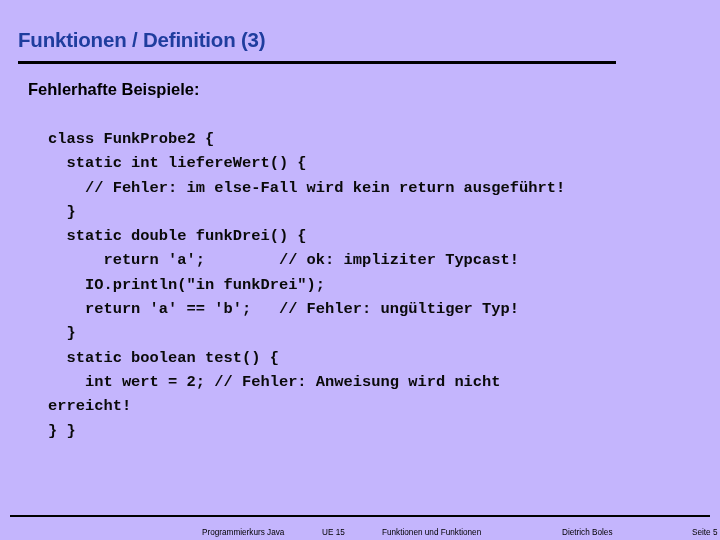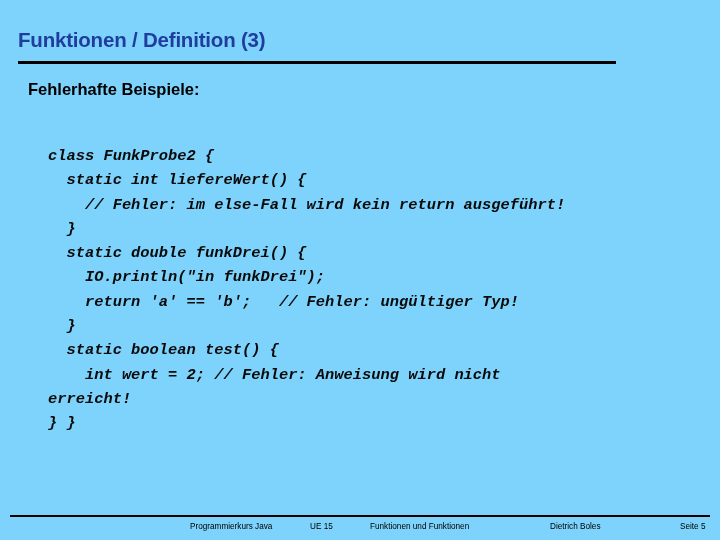--- a/index.html
+++ b/index.html
@@ -12,21 +12,21 @@
     height: 540px;
     overflow: hidden;
     font-family: "Liberation Sans", sans-serif;
     position: relative;
   }
   .slide {
     position: absolute;
     inset: 0;
     width: 720px;
     height: 540px;
-    background: #7dd3fc;
+    background: #c4b5fd;
   }
 
   
   .slide-title {
     position: absolute;
     left: 18px;
     top: 28px;
     font-family: "Liberation Sans", sans-serif;
     font-size: 20.5px;
     font-weight: bold;
@@ -61,23 +61,22 @@
     font-size: 16.5px;
     font-weight: bold;
     color: #000000;
     white-space: nowrap;
   }
 
   
   .code-block {
     position: absolute;
     left: 48px;
-    top: 144px;
+    top: 127px;
     width: 660px;
-    font-style: italic;
   }
   .code-line {
     font-family: "Liberation Mono", "DejaVu Sans Mono", monospace;
     font-size: 15.4px;
     font-weight: bold;
     color: #000000;
     line-height: 24.3px;
     height: 24.3px;
     white-space: pre;
     color: #0a0a0a;
@@ -94,25 +93,26 @@
   }
   .footer {
     position: absolute;
     left: 10px;
     top: 518px;
     width: 700px;
     height: 18px;
   }
   .footer-item {
     position: absolute;
-    top: 4px;
+    top: 10px;
     font-family: "Liberation Sans", sans-serif;
     font-size: 8.2px;
     color: #000000;
     white-space: nowrap;
+    margin-left: 12px;
   }
   .f-course   { left: 180px; }
   .f-unit     { left: 300px; }
   .f-topic    { left: 360px; }
   .f-author   { left: 540px; }
   .f-page     { left: 670px; }
 </style>
 </head>
 <body>
 
@@ -123,20 +123,21 @@
 
 
   <div class="subtitle">Fehlerhafte Beispiele:</div>
 
   <div class="code-block">
     <div class="code-line">class FunkProbe2 {</div>
     <div class="code-line">  static int liefereWert() {</div>
     <div class="code-line">    // Fehler: im else-Fall wird kein return ausgeführt!</div>
     <div class="code-line">  }</div>
     <div class="code-line">  static double funkDrei() {</div>
+    <div class="code-line">      return 'a';        // ok: impliziter Typcast!</div>
     <div class="code-line">    IO.println("in funkDrei");</div>
     <div class="code-line">    return 'a' == 'b';   // Fehler: ungültiger Typ!</div>
     <div class="code-line">  }</div>
     <div class="code-line">  static boolean test() {</div>
     <div class="code-line">    int wert = 2; // Fehler: Anweisung wird nicht</div>
     <div class="code-line">erreicht!</div>
     <div class="code-line">} }</div>
   </div>
 
   <div class="footer-rule"></div>

